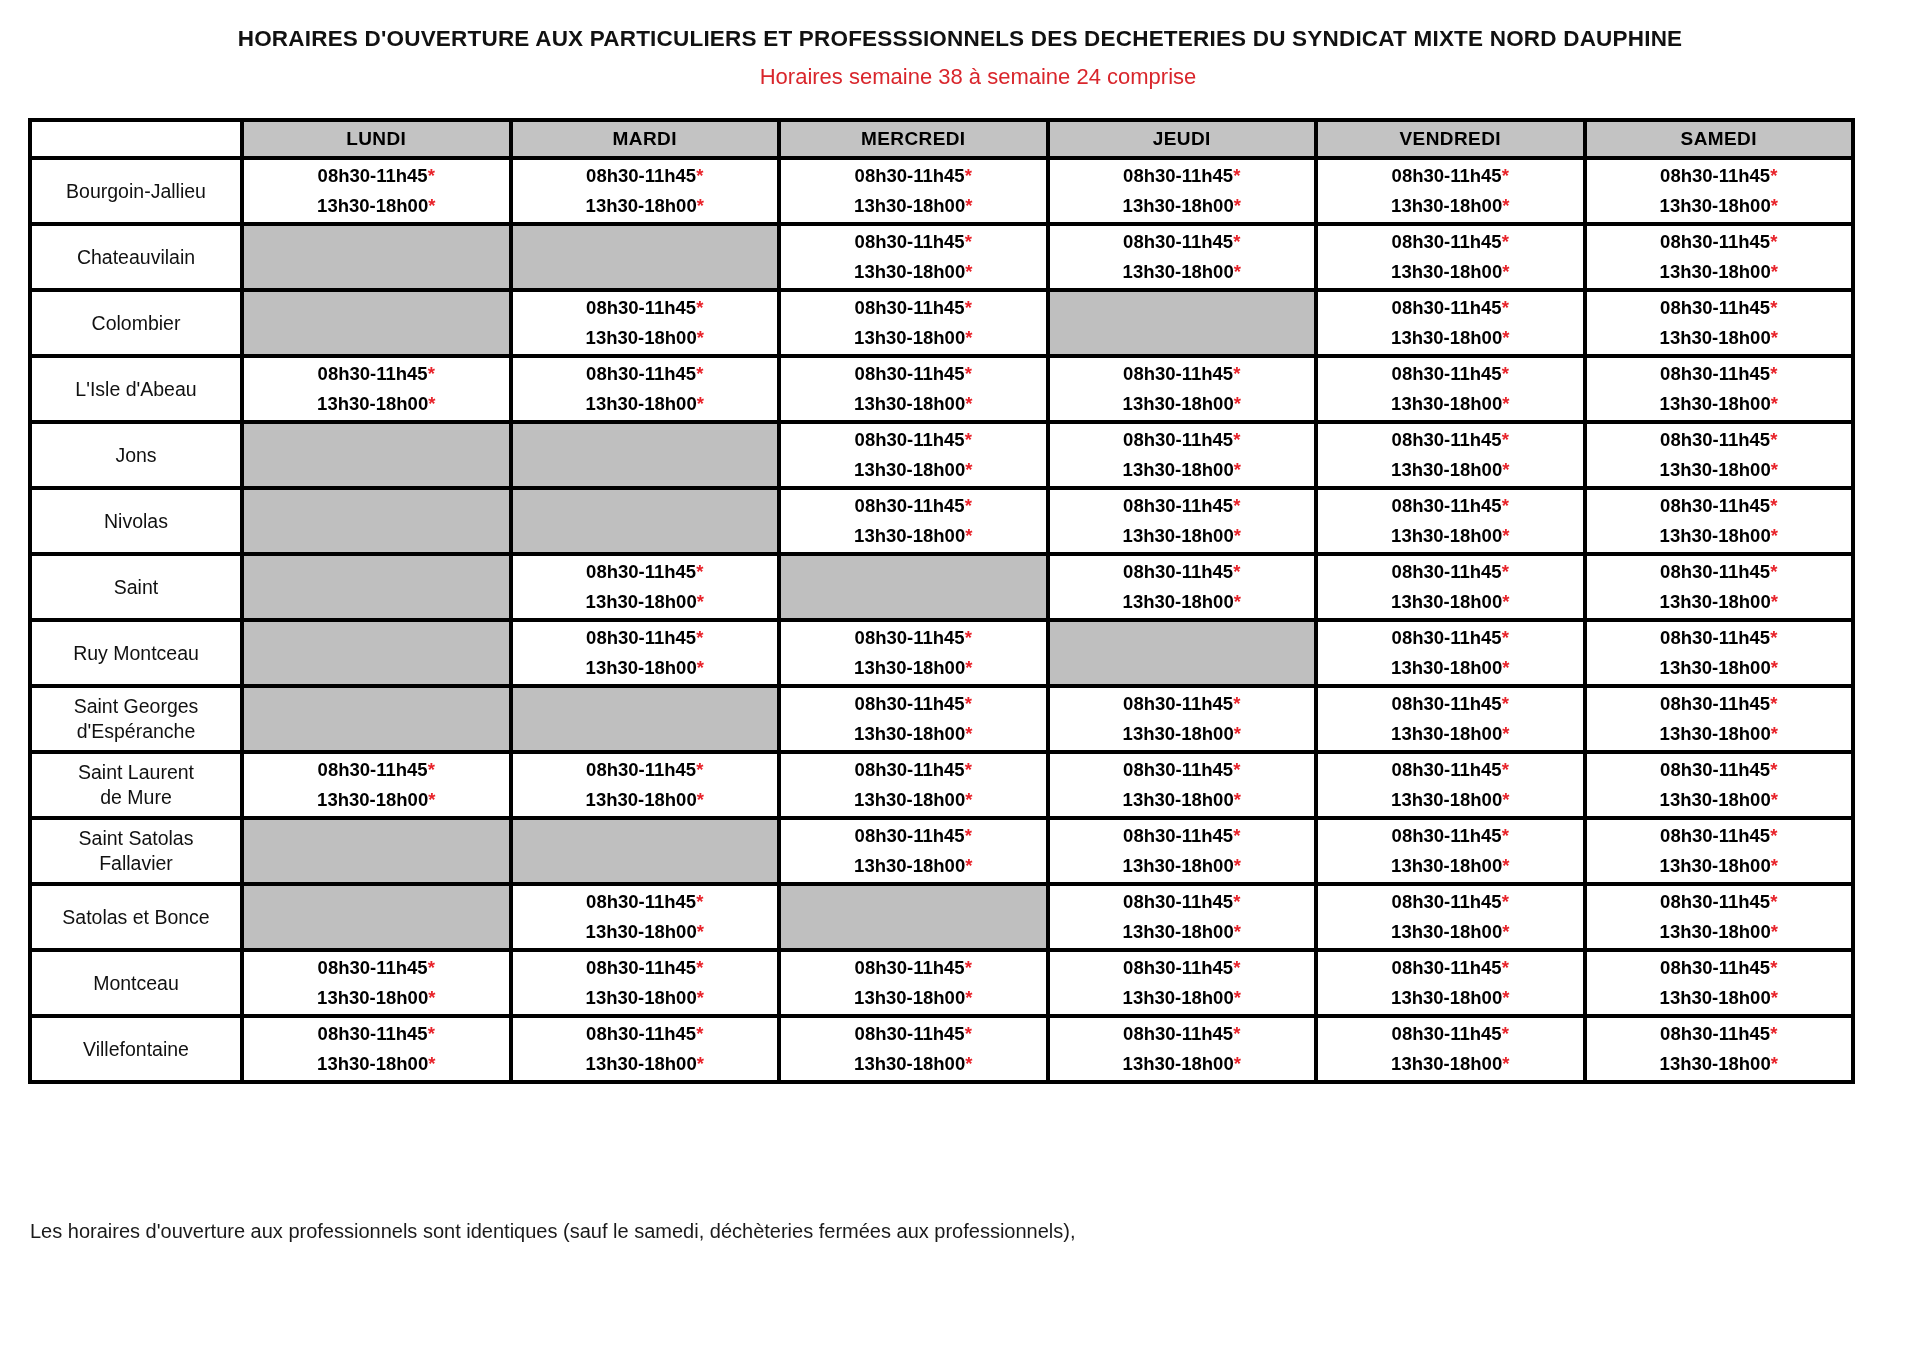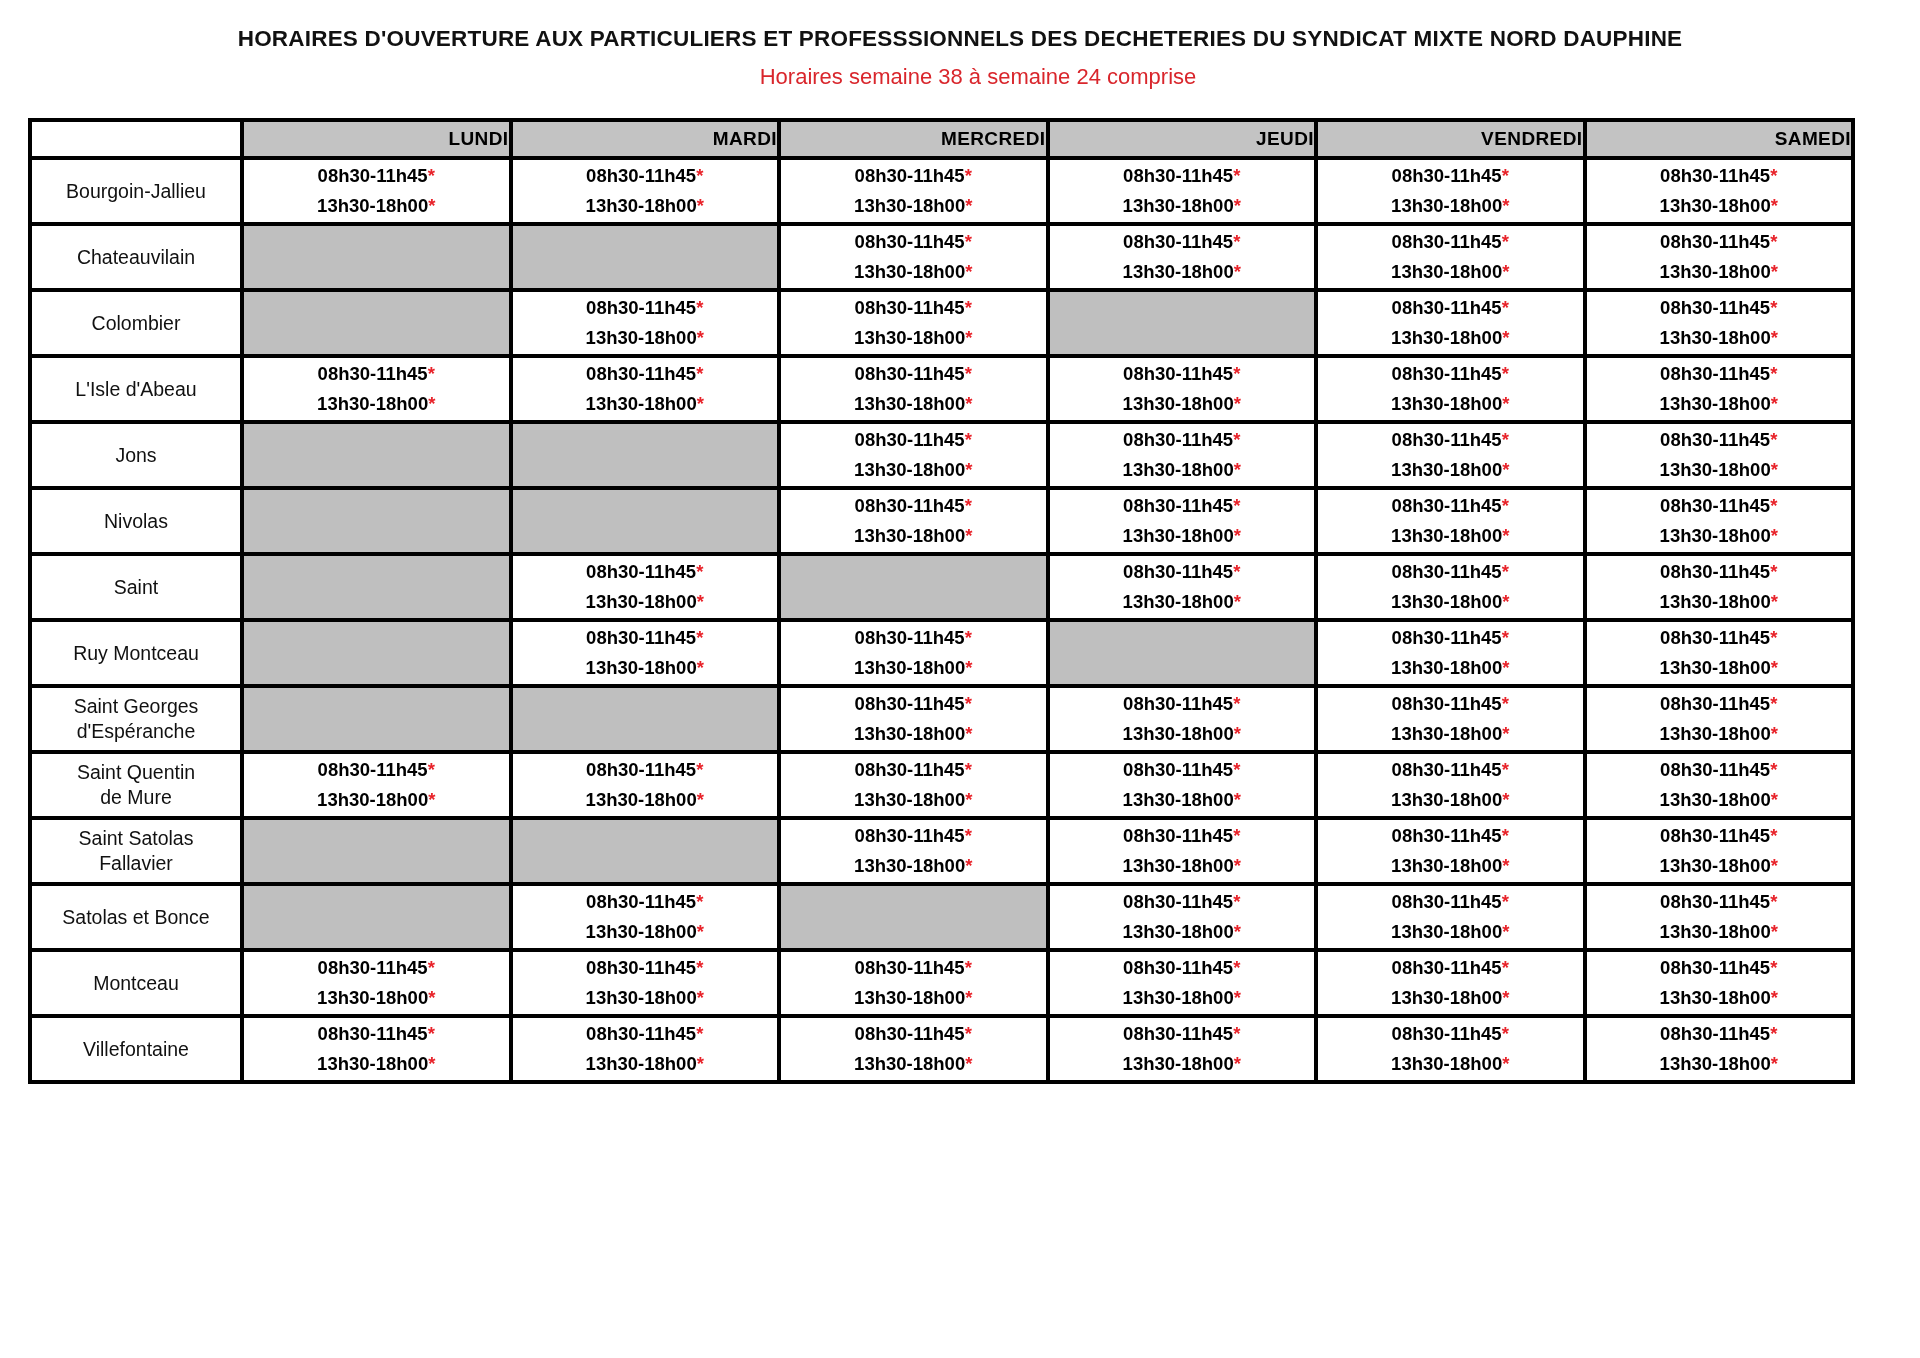--- a/index.html
+++ b/index.html
@@ -60,21 +60,21 @@
     padding: 0;
   }
   thead th.day {
     background: #c3c3c3;
     color: #000000;
     font-size: 19px;
     font-weight: 700;
     letter-spacing: 0.4px;
     height: 34px;
     padding: 0;
-    text-align: right;
+    text-align: center;
     vertical-align: middle;
   }
 
   tbody td.site {
     background: #ffffff;
     width: 208px;
     height: 62px;
     font-size: 19.5px;
     font-weight: 400;
     color: #111111;
@@ -365,21 +365,21 @@
             <div class="slot-line"><span>08h30-11h45</span><span class="star">*</span></div>
             <div class="slot-line"><span>13h30-18h00</span><span class="star">*</span></div>
           </td>
           <td class="slot">
             <div class="slot-line"><span>08h30-11h45</span><span class="star">*</span></div>
             <div class="slot-line"><span>13h30-18h00</span><span class="star">*</span></div>
           </td>
         </tr>
         <tr>
           <td class="site">
-            <div>Saint Quentin</div>
+            <div>Saint Laurent</div>
             <div>de Mure</div>
           </td>
           <td class="slot">
             <div class="slot-line"><span>08h30-11h45</span><span class="star">*</span></div>
             <div class="slot-line"><span>13h30-18h00</span><span class="star">*</span></div>
           </td>
           <td class="slot">
             <div class="slot-line"><span>08h30-11h45</span><span class="star">*</span></div>
             <div class="slot-line"><span>13h30-18h00</span><span class="star">*</span></div>
           </td>
@@ -503,13 +503,14 @@
           <td class="slot">
             <div class="slot-line"><span>08h30-11h45</span><span class="star">*</span></div>
             <div class="slot-line"><span>13h30-18h00</span><span class="star">*</span></div>
           </td>
         </tr>
       </tbody>
   </table>
 </div>
 
 <div class="footer">
+  <div class="note-plain">Les horaires d'ouverture aux professionnels sont identiques (sauf le samedi, déchèteries fermées aux professionnels),</div>
 </div>
 
 </body></html>

